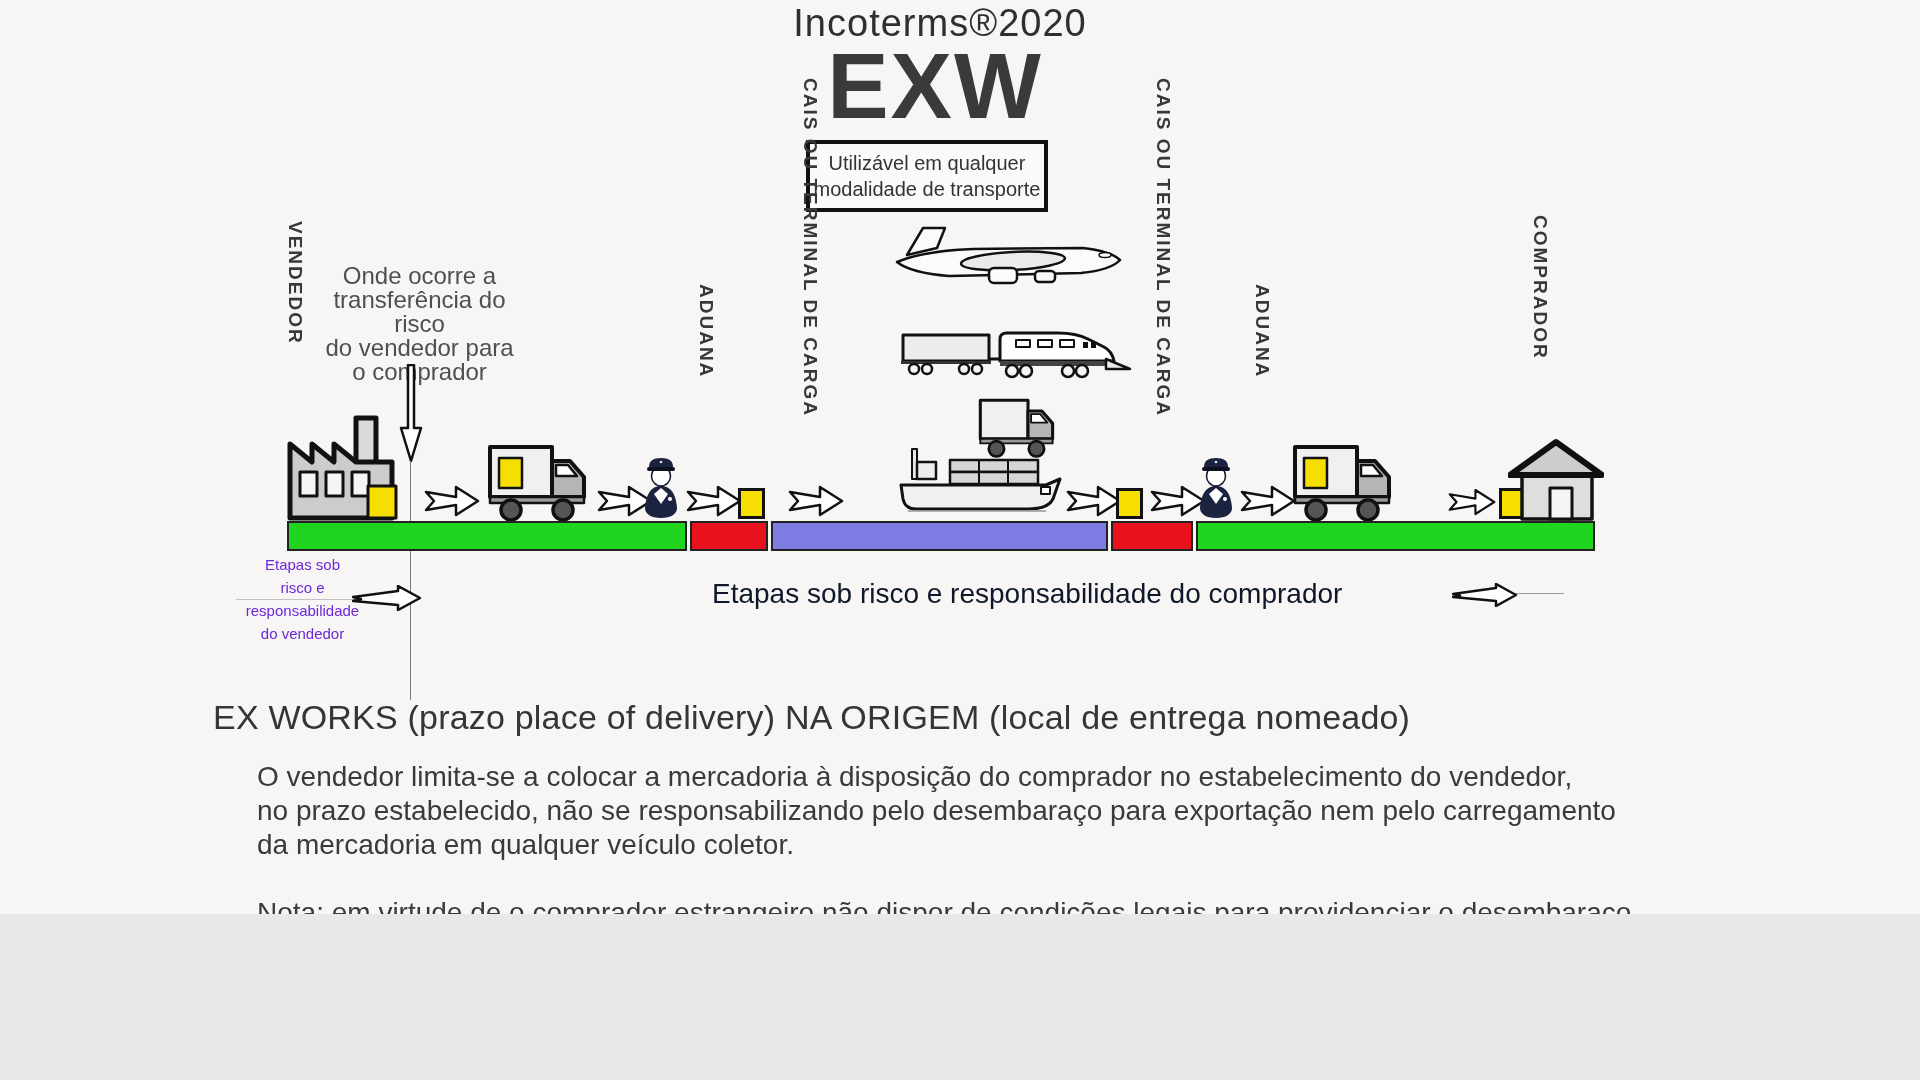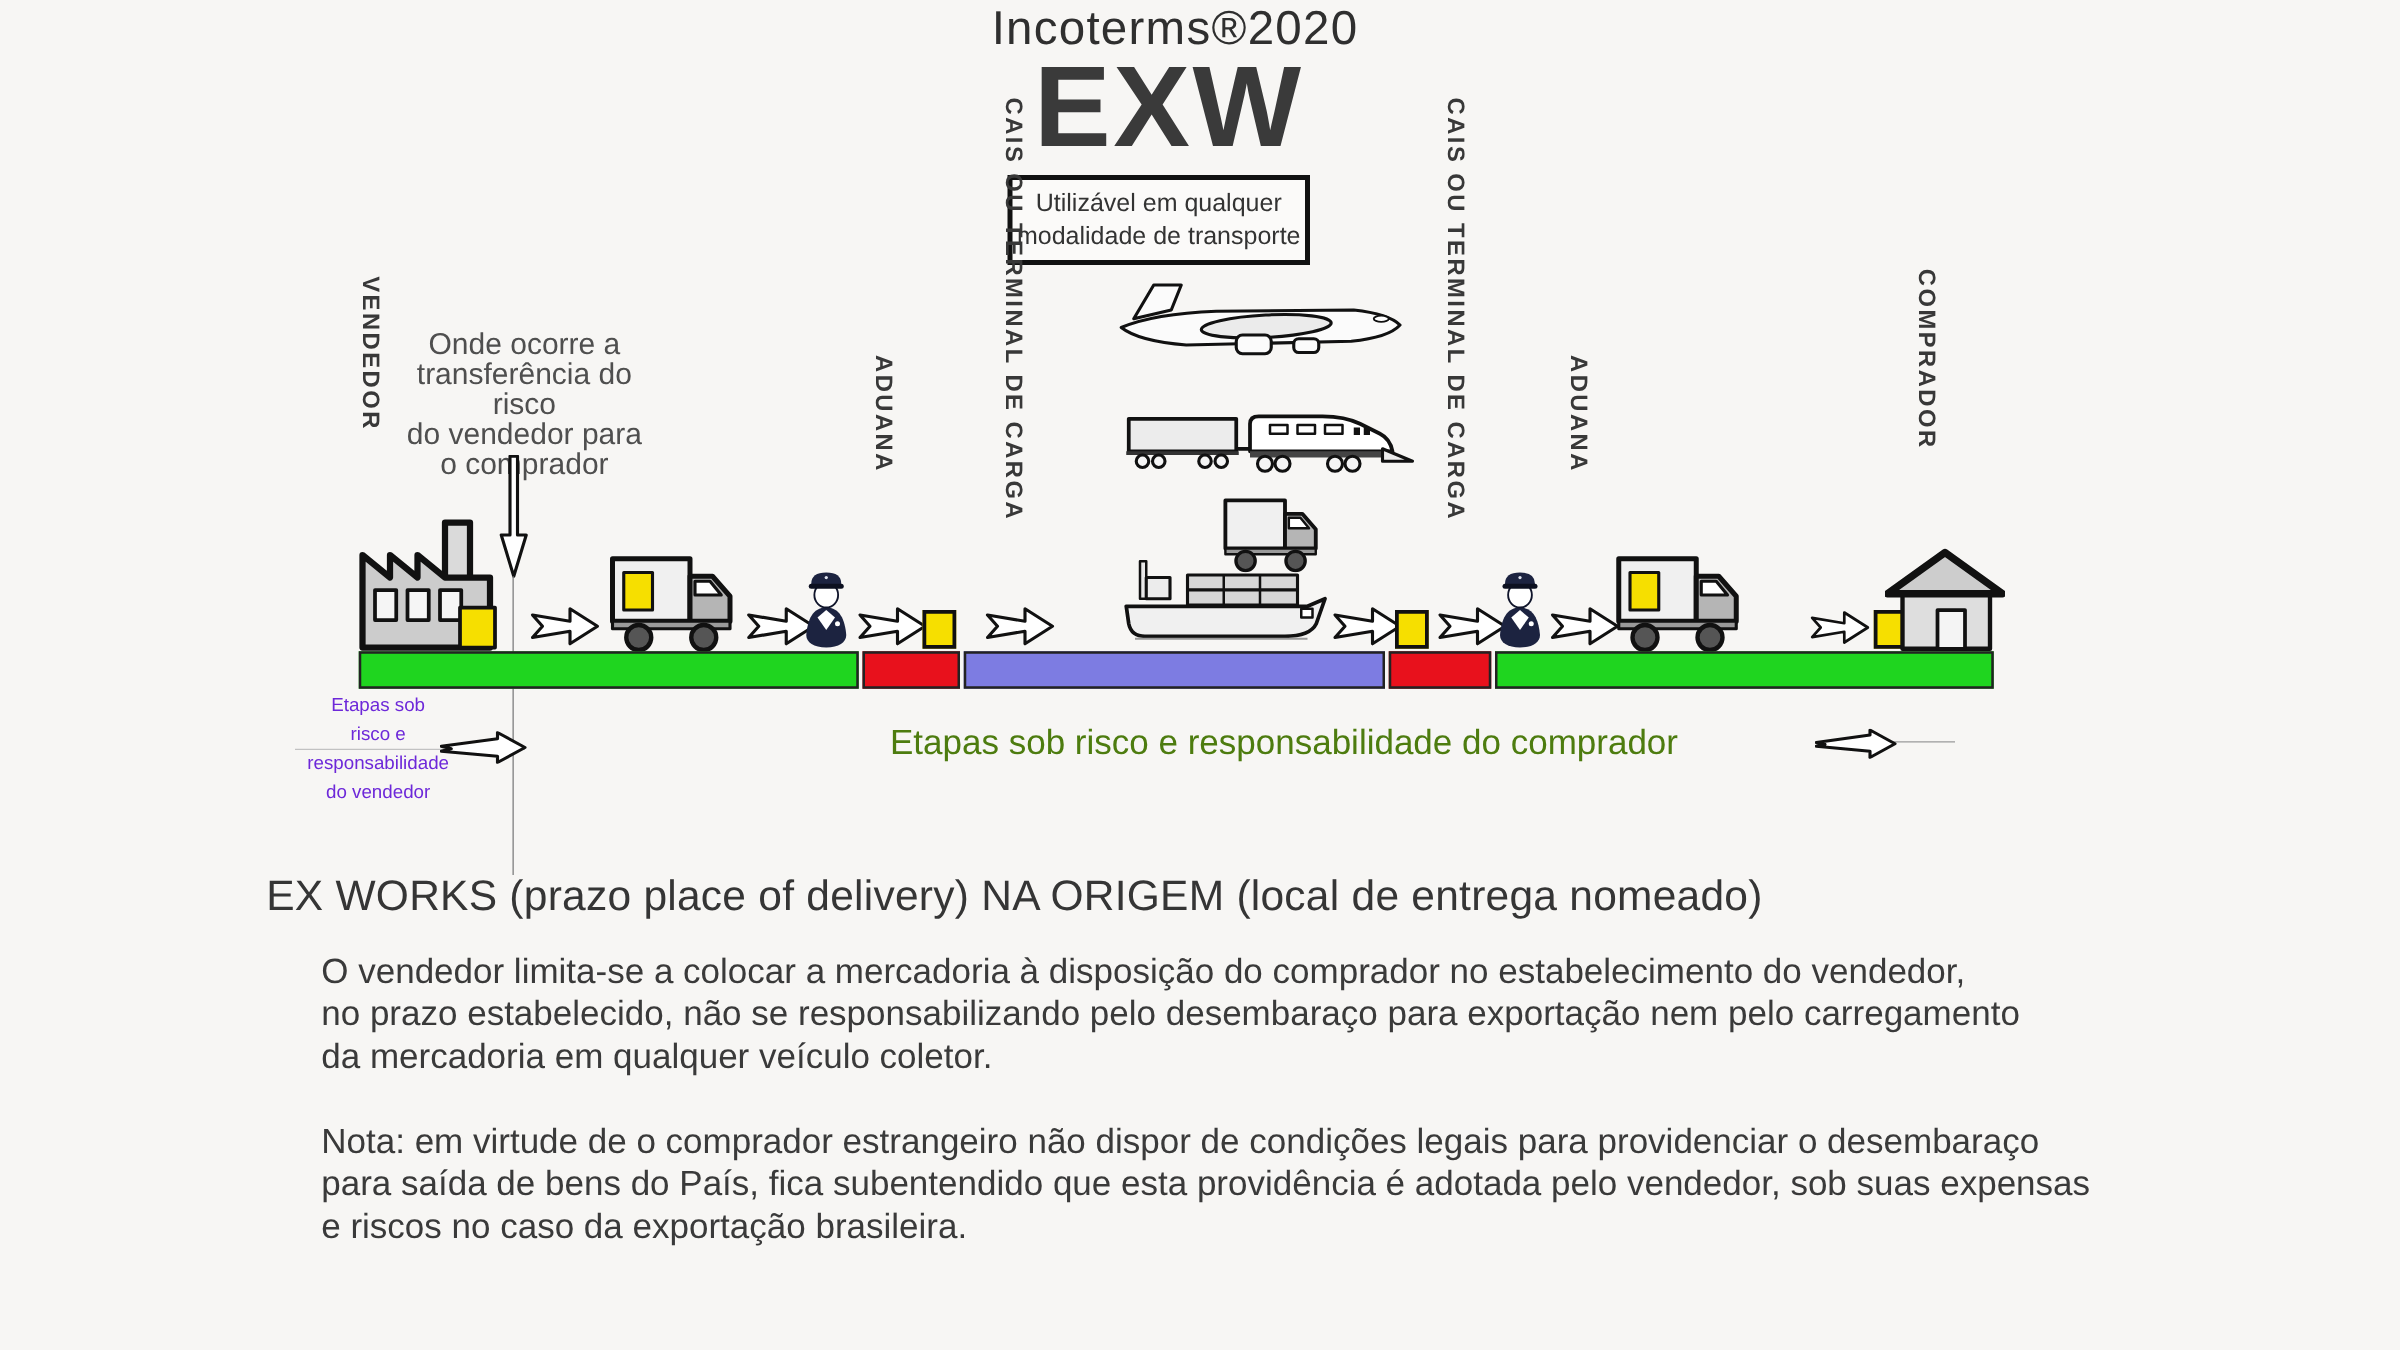--- a/index.html
+++ b/index.html
@@ -1,36 +1,36 @@
 <!DOCTYPE html>
 <html><head>
 <meta charset="utf-8">
 <style>
   html,body{margin:0;padding:0;background:#e9e8e6;}
   .canvas{
-    position:relative;width:1920px;height:1080px;overflow:hidden;
+    position:relative;width:1920px;height:914px;overflow:hidden;
     background:#f7f6f4;
     font-family:"Liberation Sans", sans-serif;
     color:#3a3a3a;
   }
   .abs{position:absolute;}
   .title{font-size:38px;color:#2f2f2f;text-align:center;letter-spacing:1px;}
   .code{font-size:92px;font-weight:bold;color:#3a3a3a;text-align:center;letter-spacing:2px;line-height:1;}
   .usage-box{
     border:4px solid #111;background:#fbfaf9;text-align:center;
     font-size:20px;line-height:26px;color:#333;padding:6px 2px;
     white-space:pre-line;
   }
   .vlabel{
     writing-mode:vertical-rl;text-orientation:mixed;
     font-size:19px;font-weight:bold;letter-spacing:2px;color:#383838;
   }
   .note{font-size:24px;line-height:24px;color:#4f4f4f;text-align:center;white-space:pre-line;}
   .band-note-left{font-size:15px;line-height:23px;color:#6d28d9;text-align:center;white-space:pre-line;}
-  .band-note-center{font-size:28px;color:#4d7c0f;}
+  .band-note-center{font-size:28px;color:#0f172a;}
   .seg{height:30px;border:2px solid #222;box-sizing:border-box;}
   .vline{width:1px;background:#7a7a7a;}
   .hline{height:1px;background:#c2c2c2;}
   .cargo-box{width:27px;height:31px;border:3px solid #111;box-sizing:border-box;}
   .h1{font-size:34px;color:#353535;letter-spacing:0.2px;white-space:nowrap;}
   .para{font-size:28px;line-height:34px;color:#3a3a3a;white-space:pre-line;margin-left:44px;}
   svg{display:block;}
 </style>
 </head>
 <body>

